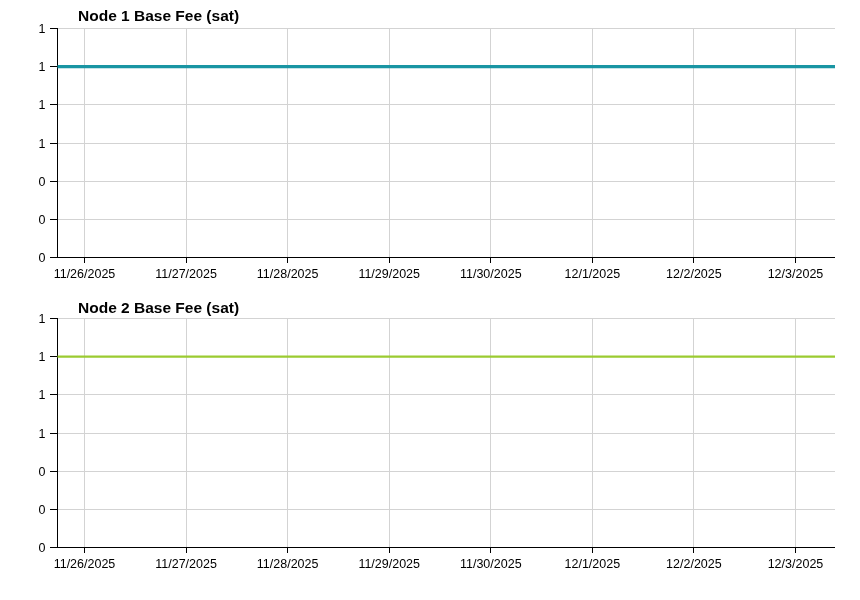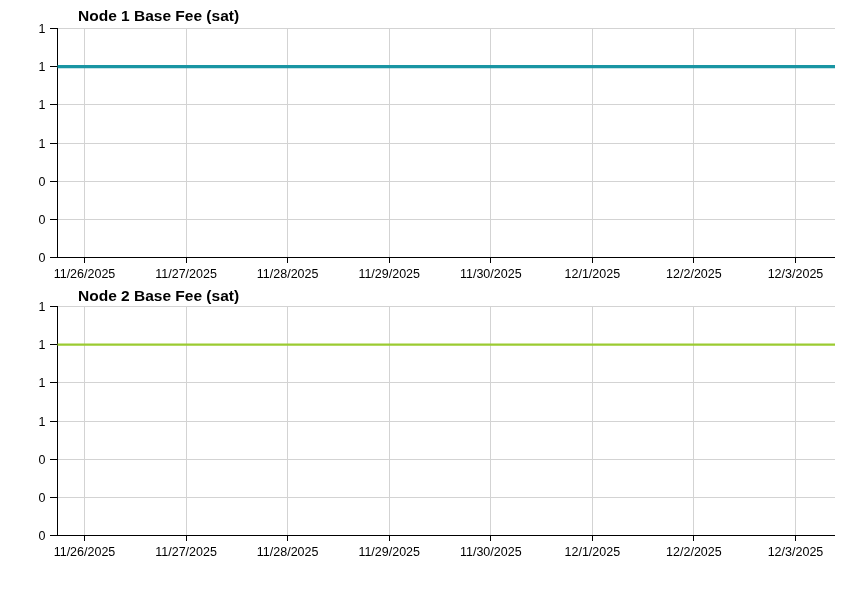--- a/index.html
+++ b/index.html
@@ -12,21 +12,21 @@
     font-family: "Liberation Sans", "DejaVu Sans", sans-serif;
   }
   .page {
     position: relative;
     width: 860px;
     height: 600px;
     background: #ffffff;
   }
   .chart-block { position: absolute; left: 0; }
   .chart-block.first  { top: 0; }
-  .chart-block.second { top: 278px; }
+  .chart-block.second { top: 290px; }
   svg { display: block; }
   svg text {
     font-family: "Liberation Sans", "DejaVu Sans", sans-serif;
     fill: #000000;
   }
   svg text.chart-title {
     font-size: 15.5px;
     font-weight: bold;
   }
   svg text.tick-label {

